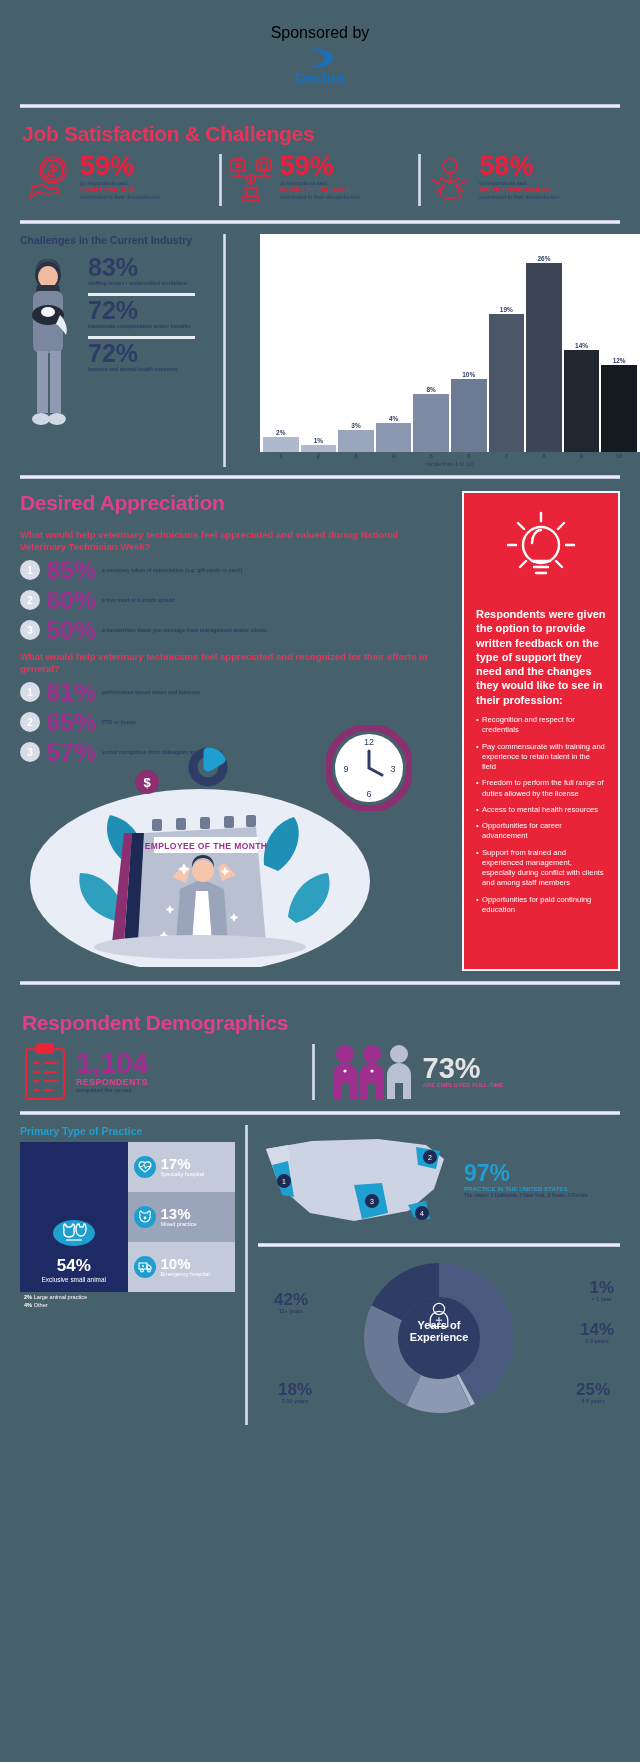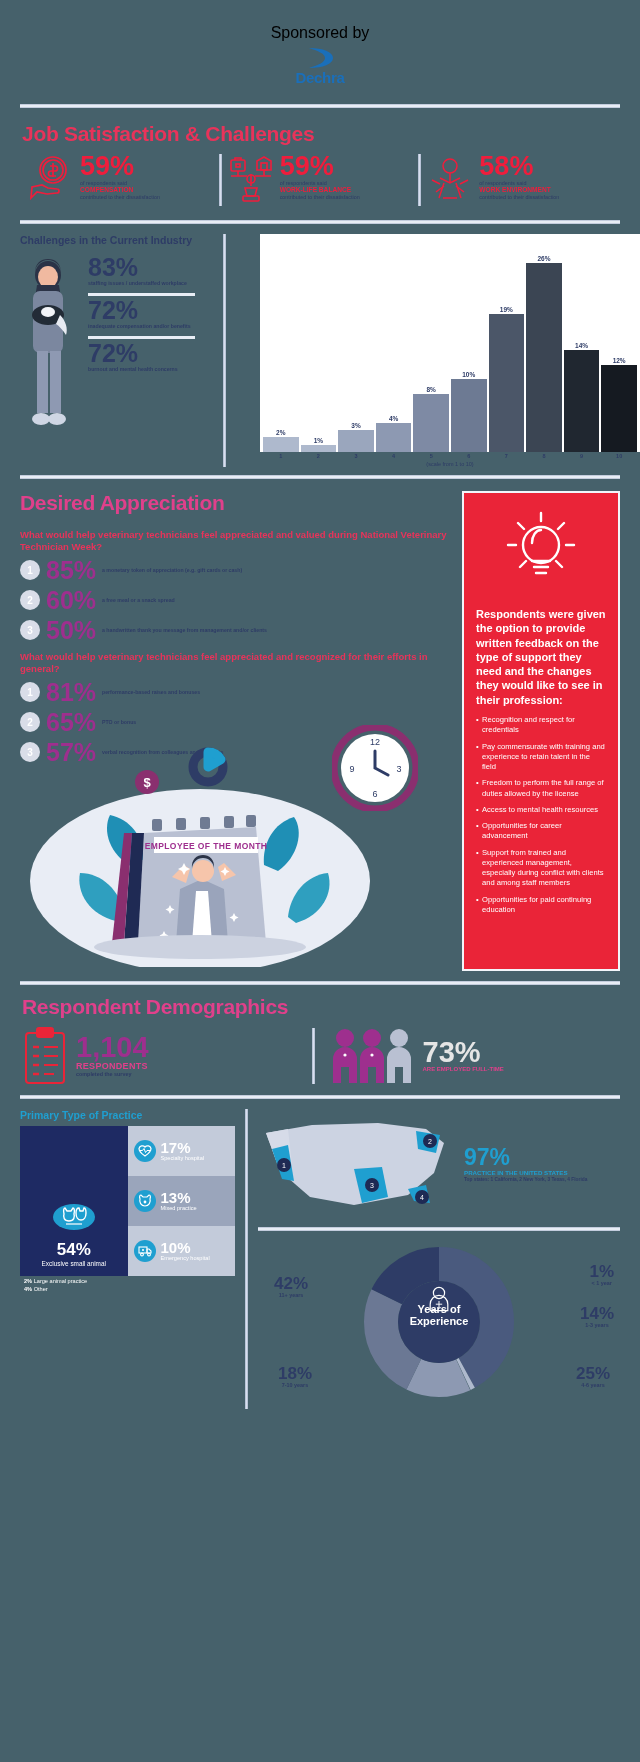--- a/index.html
+++ b/index.html
@@ -56,35 +56,35 @@
   .barcol { flex: 1; display: flex; flex-direction: column; justify-content: flex-end; align-items: center; height: 100%; }
   .bar { width: 100%; position: relative; }
   .bval { font-size: 6.5px; font-weight: 700; color: #2e3c66; margin-bottom: 1px; }
   .axis { display: flex; gap: 2px; padding: 1px 3px 0; }
   .axis span { flex: 1; text-align: center; font-size: 5.5px; color: #2e3c66; font-weight: 700; }
   .chart-cap { text-align: center; margin-top: 2px; }
   .chart-cap .ct { font-size: 10px; font-weight: 800; color: #2e3c66; }
   .chart-cap .cs { font-size: 5.5px; color: #2e3c66; }
 
   
-  #desire { display: flex; padding: 12px 20px 0; gap: 10px; justify-content: flex-end; }
+  #desire { display: flex; padding: 12px 20px 0; gap: 16px; justify-content: flex-end; }
   .d-left { flex: 1; }
   .rank { display: flex; align-items: center; gap: 6px; margin-top: 5px; }
   .rbadge { width: 20px; height: 20px; border-radius: 50%; background: #d9dde8; color: #fff;
             font-size: 10px; font-weight: 800; display: flex; align-items: center; justify-content: center; flex:0 0 20px; }
   .rnum { font-size: 25px; font-weight: 800; color: #9e2f8e; line-height: 1; }
   .rlbl { font-size: 5.2px; color: #2e3c66; line-height: 1.3; font-weight: 700; }
   .redbox { width: 158px; background: #ea2438; border: 2px solid #f2f5fa; padding: 14px 12px 12px; color: #fff; }
   .redbox .bulb { text-align: center; margin-bottom: 12px; }
   .redbox h4 { font-size: 11px; line-height: 1.3; font-weight: 800; margin-bottom: 8px; }
   .redbox li { font-size: 7.6px; line-height: 1.35; list-style: none; margin-bottom: 6px; padding-left: 6px; position: relative; }
   .redbox li:before { content: "•"; position: absolute; left: 0; }
 
   
-  #demo { padding: 10px 22px 0; }
+  #demo { padding: 26px 22px 0; }
   .demo-row { display: flex; align-items: center; margin-top: 8px; }
   .demo-a { display: flex; align-items: center; gap: 8px; flex: 1; }
   .clip { width: 46px; height: 58px; flex: 0 0 46px; }
   .demo-a .num { font-size: 29px; font-weight: 800; color: #9e2f8e; line-height: .95; }
   .demo-a .l1 { font-size: 9px; font-weight: 800; color: #e0408b; letter-spacing: .3px; }
   .demo-a .l2 { font-size: 5.4px; color: #2e3c66; font-weight: 700; }
   .demo-b { display: flex; align-items: center; gap: 8px; flex: 1; padding-left: 14px; }
   .demo-b .num { font-size: 29px; font-weight: 800; color: #e5e5e5; line-height: .95; }
   .demo-b .l1 { font-size: 6px; font-weight: 800; color: #e0408b; }
 

